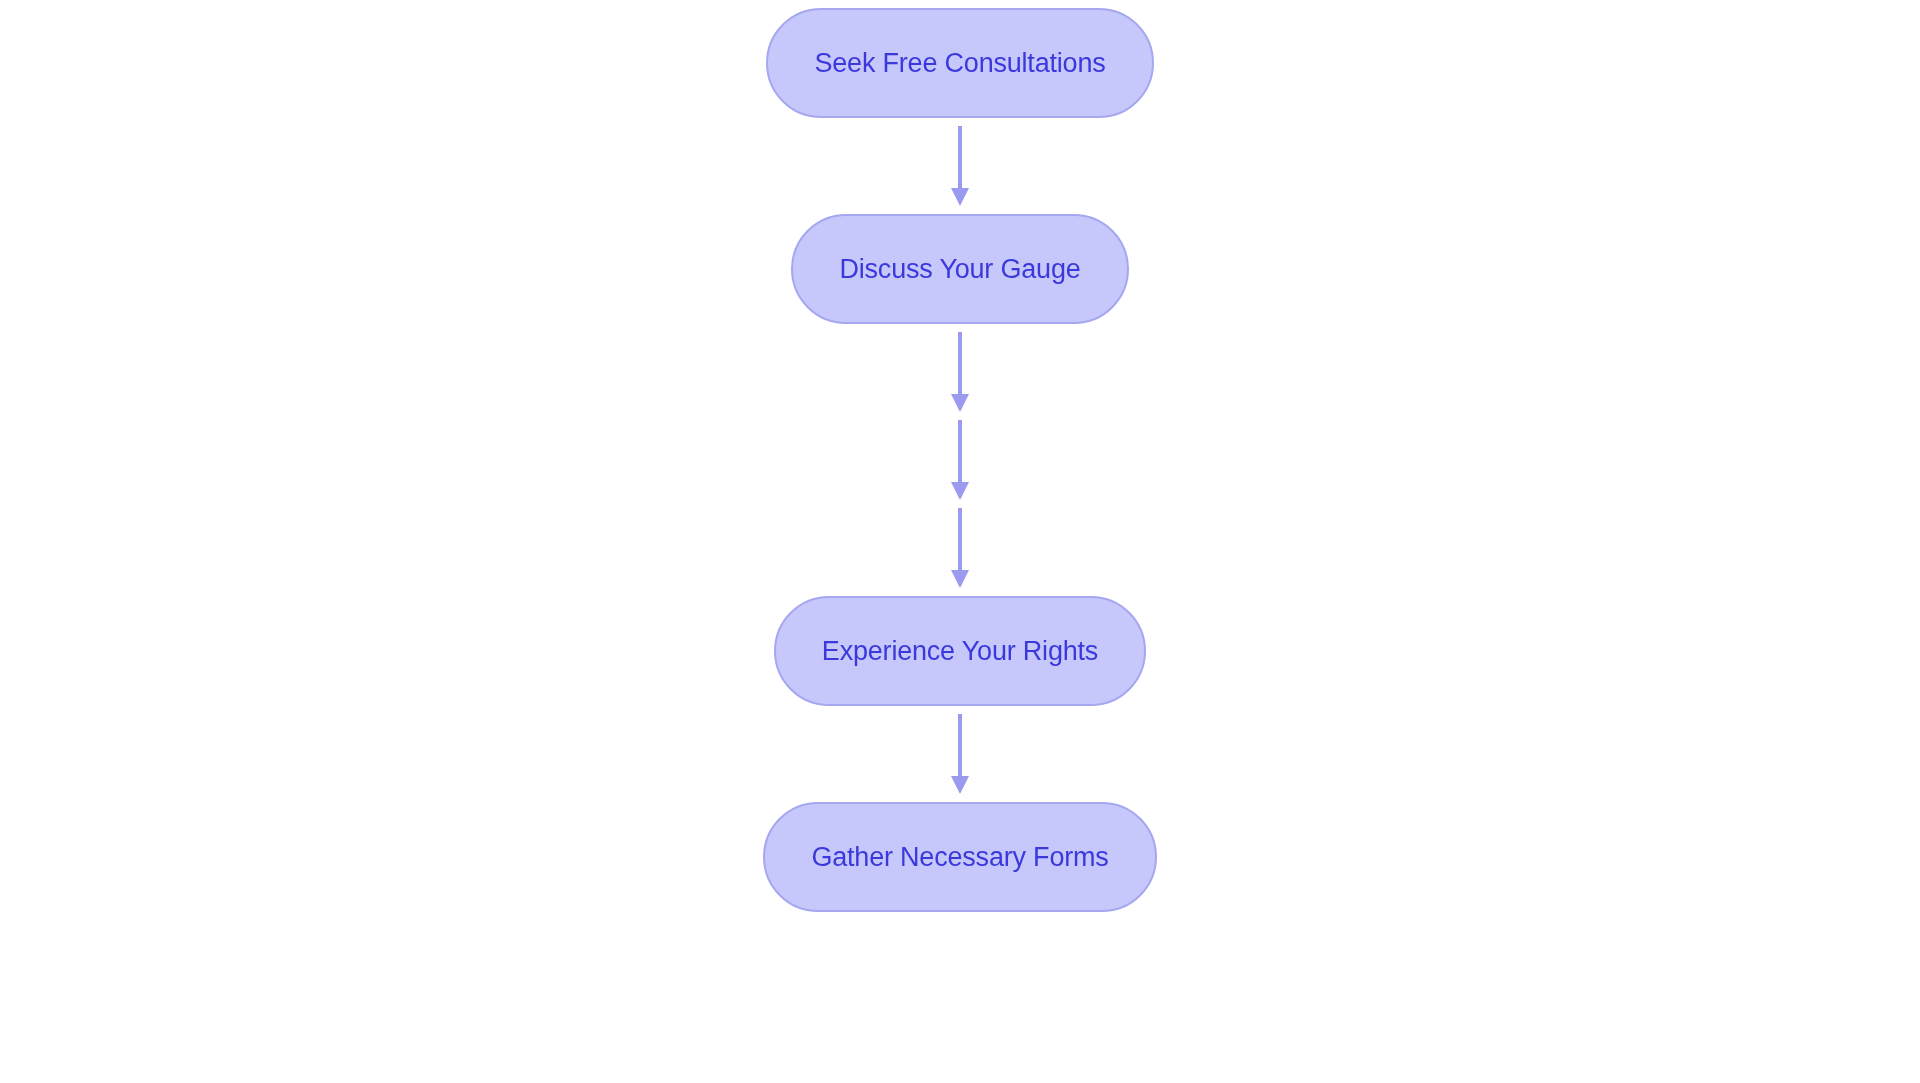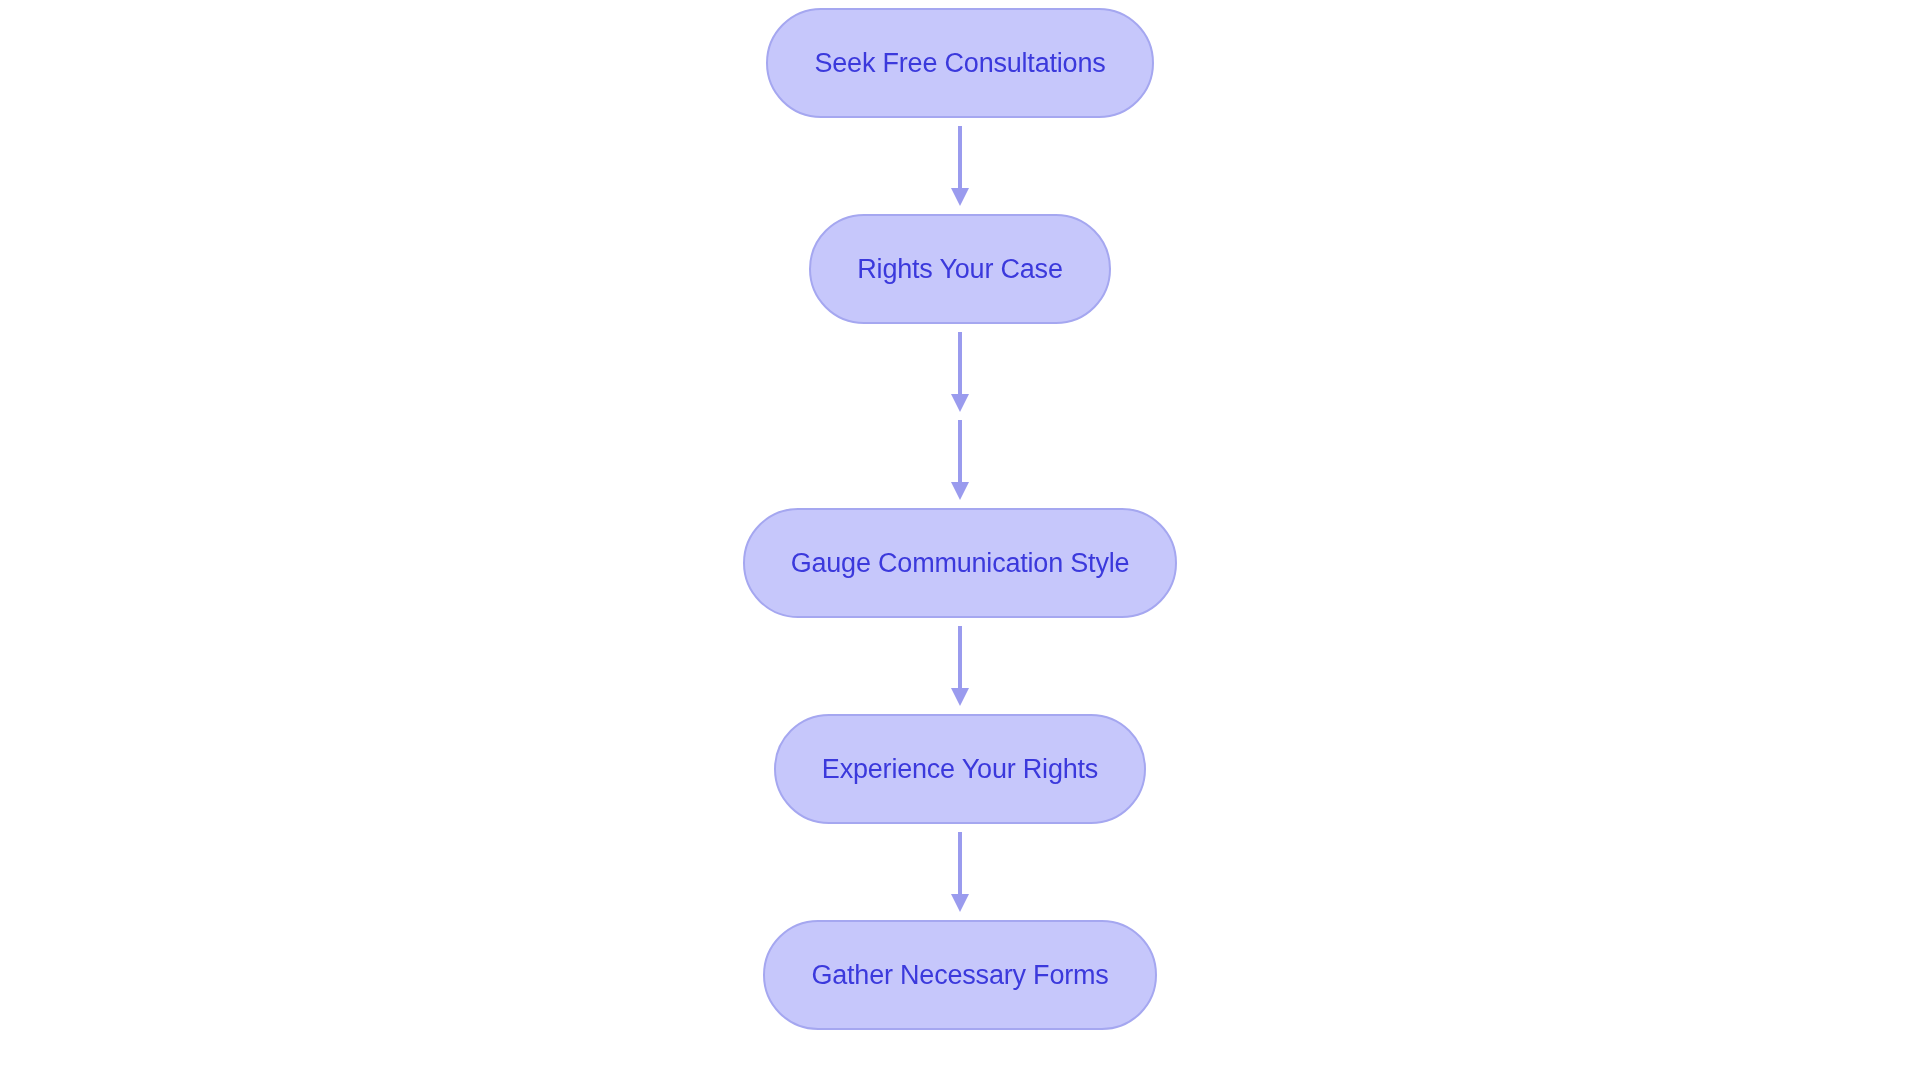--- a/index.html
+++ b/index.html
@@ -98,37 +98,34 @@
     <div class="flow-node">
       <span class="flow-node-label">Seek Free Consultations</span>
     </div>
 
     <div class="flow-connector">
       <div class="connector-shaft"></div>
       <div class="connector-arrowhead"></div>
     </div>
 
     <div class="flow-node">
-      <span class="flow-node-label">Rights Your Case</span>
+      <span class="flow-node-label">Discuss Your Gauge</span>
     </div>
 
     <div class="flow-connector">
       <div class="connector-shaft"></div>
       <div class="connector-arrowhead"></div>
     </div>
 
 
     <div class="flow-connector">
       <div class="connector-shaft"></div>
       <div class="connector-arrowhead"></div>
     </div>
 
-    <div class="flow-node">
-      <span class="flow-node-label">Gauge Communication Style</span>
-    </div>
 
     <div class="flow-connector">
       <div class="connector-shaft"></div>
       <div class="connector-arrowhead"></div>
     </div>
 
     <div class="flow-node">
       <span class="flow-node-label">Experience Your Rights</span>
     </div>
 

